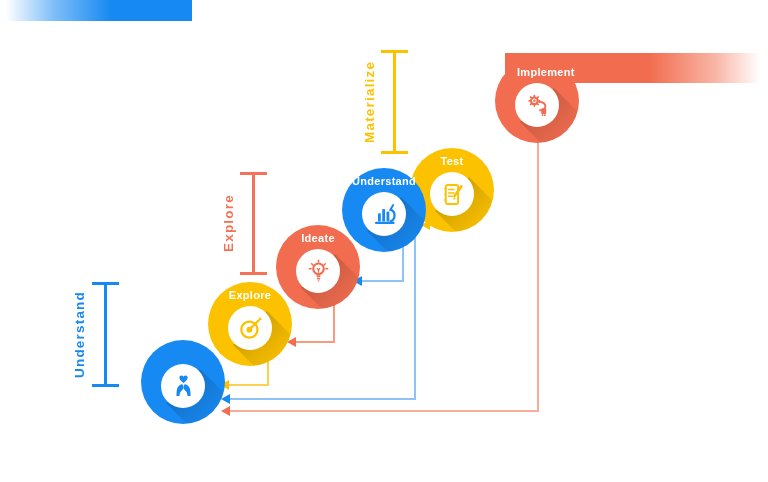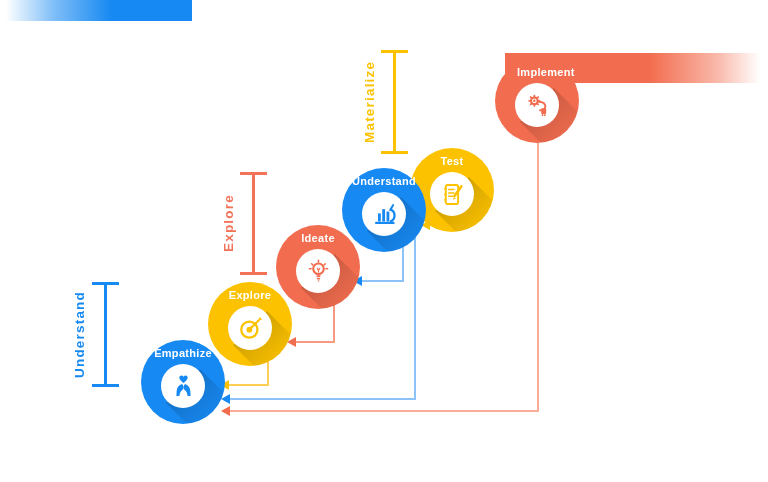--- a/index.html
+++ b/index.html
@@ -184,16 +184,15 @@
     <div class="stage-disc">
       <div class="icon-shadow"></div>
       <div class="icon-circle">
         <svg viewBox="0 0 24 24" fill="currentColor">
           <path d="M12 3.4c-1.1-1.7-3.7-1.4-3.7.9 0 1.9 2.5 3.6 3.7 4.5 1.2-.9 3.7-2.6 3.7-4.5 0-2.3-2.6-2.6-3.7-.9z"></path>
           <path d="M10.7 9.8C7.9 10.6 6.1 12.8 5.9 16.2l-.2 4.2h2.7c.2-2.7 1-4.4 2.8-5.6 1.2-.9 1.1-3.6-.5-5z"></path>
           <path d="M13.3 9.8c2.8.8 4.6 3 4.8 6.4l.2 4.2h-2.7c-.2-2.7-1-4.4-2.8-5.6-1.2-.9-1.1-3.6.5-5z"></path>
         </svg>
       </div>
     </div>
-    <div class="stage-label">Empathize</div>
   </div>
 
 </div>
 
 </body></html>

